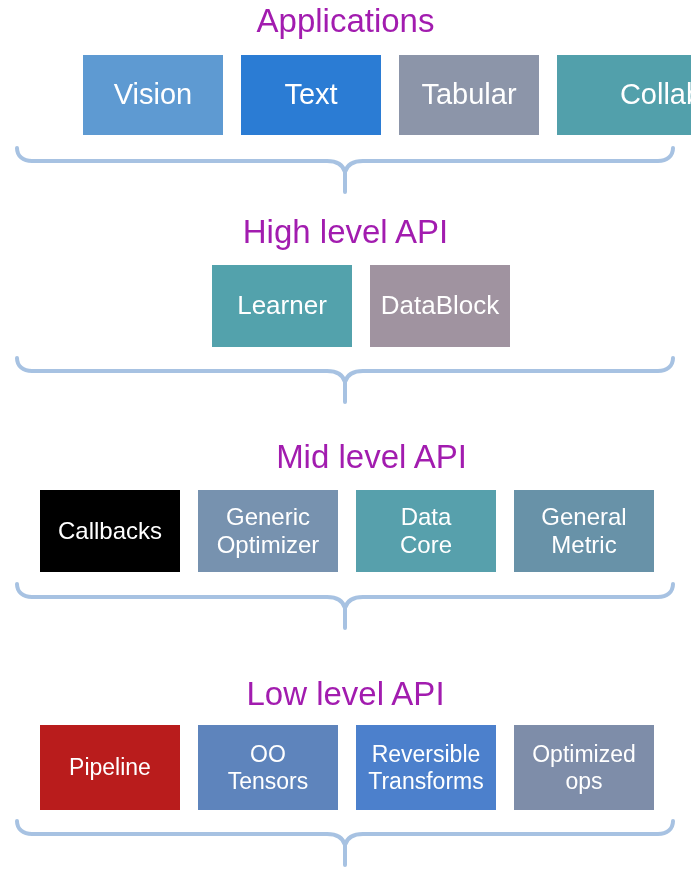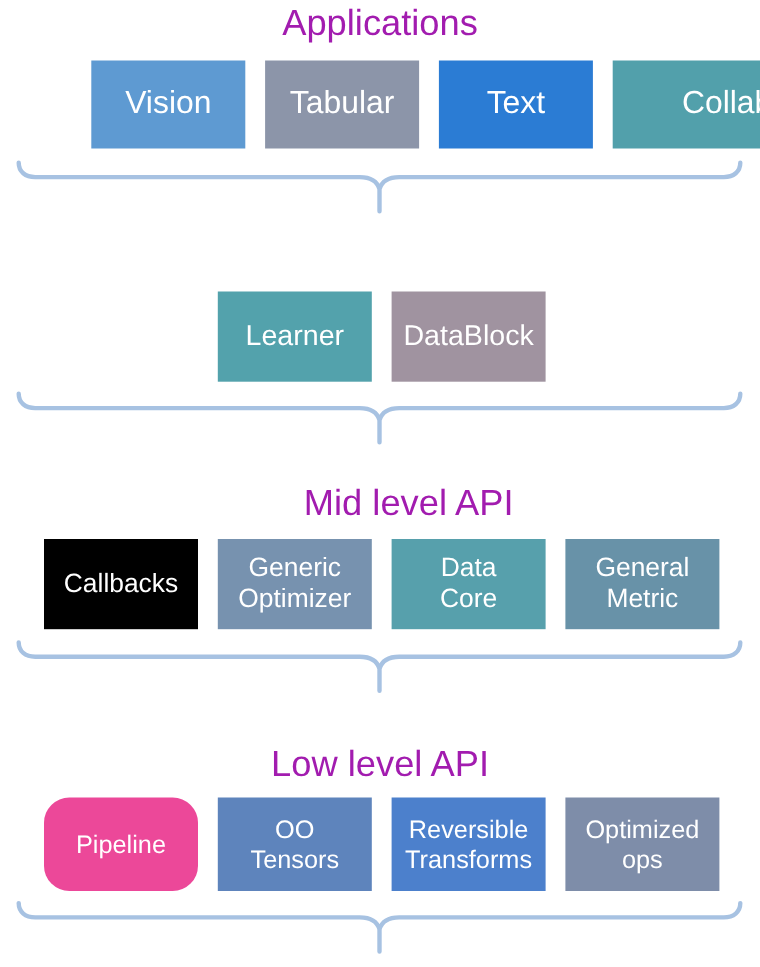--- a/index.html
+++ b/index.html
@@ -45,31 +45,32 @@
   .brace svg{display:block;}
 </style>
 </head>
 <body>
 
 <div id="canvas">
 
   <div class="section-title" style="top:2px;">Applications</div>
   <div class="box-row row-1" style="left:40px;top:55px;margin-left:43px;">
     <div class="api-box" style="background-color: rgb(94, 154, 210);">Vision</div>
+    <div class="api-box" style="background-color: rgb(43, 124, 212);">Text</div>
     <div class="api-box" style="background-color: rgb(140, 149, 169);">Tabular</div>
-    <div class="api-box" style="background-color: rgb(43, 124, 212);">Text</div>
     <div class="api-box" style="background-color: rgb(82, 160, 171); padding-left: 34px;">Collab</div>
   </div>
   <div class="brace" style="top: 145px; color: rgb(167, 194, 226);">
     <svg width="662" height="50" viewBox="0 0 662 50" fill="none" stroke="currentColor" stroke-width="4" stroke-linecap="round" stroke-linejoin="round">
       <path d="M3,3 C3,11 9,16 18,16 L313,16 C323,16 329,20 331,27 L331,47 M331,27 C333,20 339,16 349,16 L644,16 C653,16 659,11 659,3"></path>
     </svg>
   </div>
 
-  <div class="box-row row-2" style="left:198px;top:265px;">
+  <div class="section-title" style="top:213px;">High level API</div>
+  <div class="box-row row-2" style="left:212px;top:265px;">
     <div class="api-box" style="background-color: rgb(83, 162, 172);">Learner</div>
     <div class="api-box" style="background-color: rgb(160, 147, 160);">DataBlock</div>
   </div>
   <div class="brace" style="top: 355px; color: rgb(167, 194, 226);">
     <svg width="662" height="50" viewBox="0 0 662 50" fill="none" stroke="currentColor" stroke-width="4" stroke-linecap="round" stroke-linejoin="round">
       <path d="M3,3 C3,11 9,16 18,16 L313,16 C323,16 329,20 331,27 L331,47 M331,27 C333,20 339,16 349,16 L644,16 C653,16 659,11 659,3"></path>
     </svg>
   </div>
 
   <div class="section-title" style="top:438px;padding-left:26px;">Mid level API</div>
@@ -83,21 +84,21 @@
 Metric</div>
   </div>
   <div class="brace" style="top: 581px; color: rgb(167, 194, 226);">
     <svg width="662" height="50" viewBox="0 0 662 50" fill="none" stroke="currentColor" stroke-width="4" stroke-linecap="round" stroke-linejoin="round">
       <path d="M3,3 C3,11 9,16 18,16 L313,16 C323,16 329,20 331,27 L331,47 M331,27 C333,20 339,16 349,16 L644,16 C653,16 659,11 659,3"></path>
     </svg>
   </div>
 
   <div class="section-title" style="top:675px;">Low level API</div>
   <div class="box-row row-4" style="left:40px;top:725px;">
-    <div class="api-box" style="background-color: #ec4899; border-radius: 23px;">Pipeline</div>
+    <div class="api-box" style="background-color: #b91c1c;">Pipeline</div>
     <div class="api-box" style="background-color: rgb(94, 132, 188);">OO
 Tensors</div>
     <div class="api-box" style="background-color: rgb(76, 128, 204);">Reversible
 Transforms</div>
     <div class="api-box" style="background-color: rgb(126, 141, 169);">Optimized
 ops</div>
   </div>
   <div class="brace" style="top: 818px; color: rgb(167, 194, 226);">
     <svg width="662" height="50" viewBox="0 0 662 50" fill="none" stroke="currentColor" stroke-width="4" stroke-linecap="round" stroke-linejoin="round">
       <path d="M3,3 C3,11 9,16 18,16 L313,16 C323,16 329,20 331,27 L331,47 M331,27 C333,20 339,16 349,16 L644,16 C653,16 659,11 659,3"></path>

